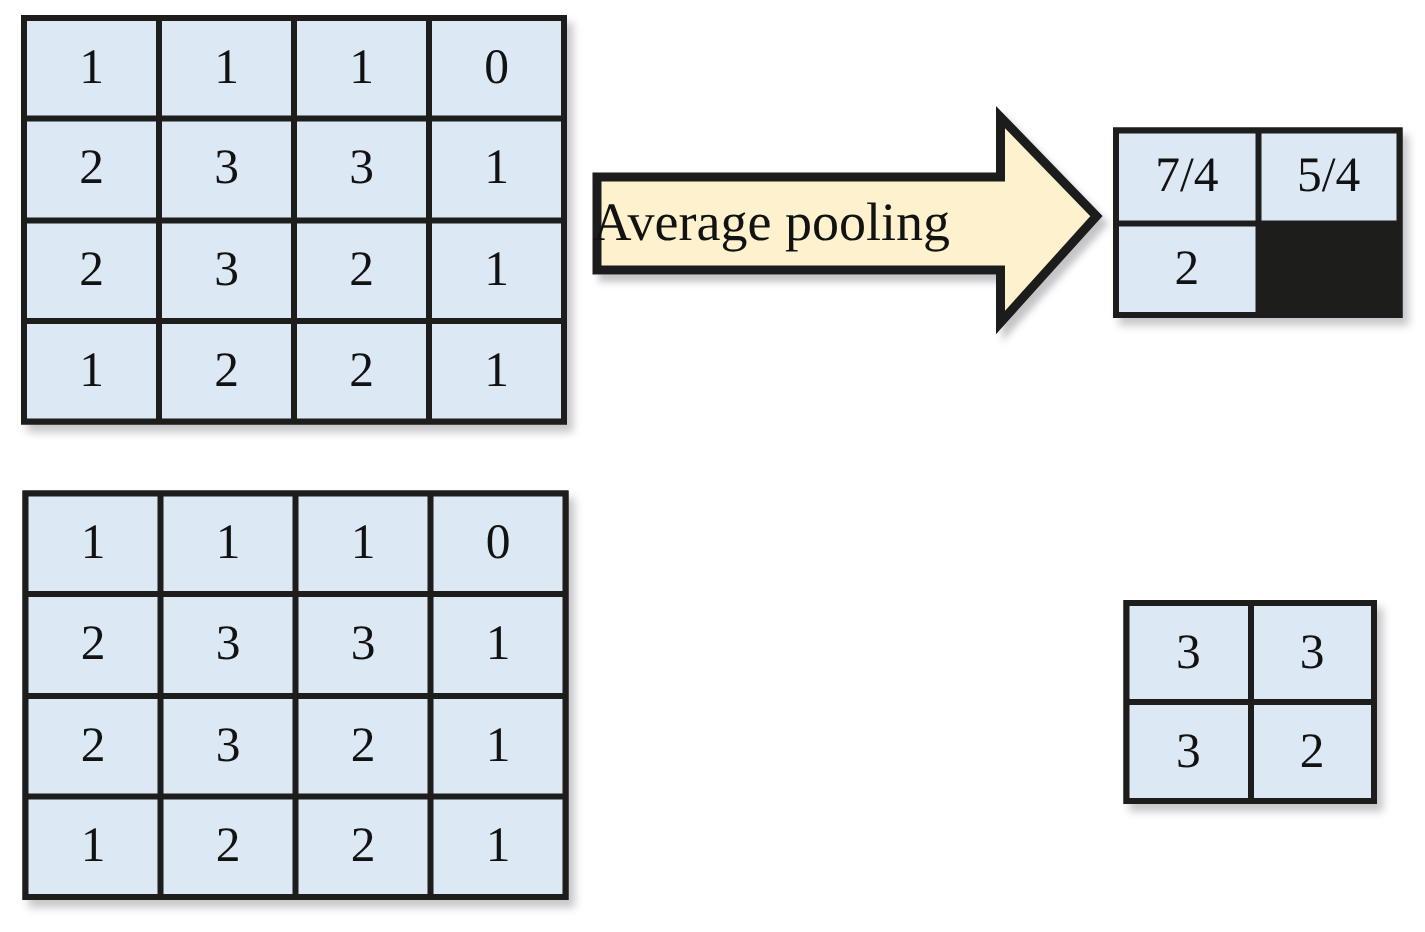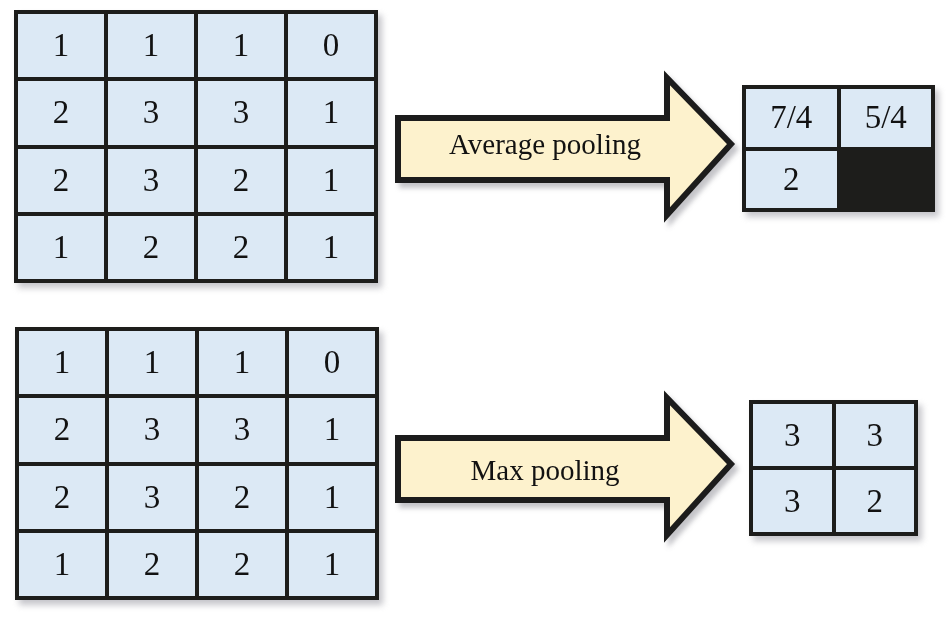--- a/index.html
+++ b/index.html
@@ -75,22 +75,22 @@
     position: absolute;
     left: 0; top: 0;
     width: 340px;
     height: 150px;
     overflow: visible;
   }
   .arrow-label {
     position: absolute;
     left: 0;
     width: 300px;
-    text-align: center;
-    font-size: 29px;
+    text-align: left;
+    font-size: 36px;
     color: #121212;
     line-height: 1;
     user-select: none;
     white-space: nowrap;
   }
   #arrow-average .arrow-label { top: 60px; }
   #arrow-max .arrow-label     { top: 66px; }
 </style>
 </head>
 <body>
@@ -146,31 +146,20 @@
       <div class="cell">2</div>
       <div class="cell">3</div>
       <div class="cell">2</div>
       <div class="cell">1</div>
       <div class="cell">1</div>
       <div class="cell">2</div>
       <div class="cell">2</div>
       <div class="cell">1</div>
     </div>
 
-  <div class="arrow-wrap" id="arrow-max">
-    <svg viewBox="0 0 340 150" xmlns="http://www.w3.org/2000/svg">
-      <defs>
-        <filter id="shadowB" x="-20%" y="-20%" width="150%" height="150%">
-          <feDropShadow dx="4" dy="5" stdDeviation="2.4" flood-color="#7a7a85" flood-opacity="0.45"></feDropShadow>
-        </filter>
-      </defs>
-      <path d="M 3,48 L 272,48 L 272,8 L 336,74 L 272,145 L 272,110 L 3,110 Z" fill="#fdf2cd" stroke="#1d1d1b" stroke-width="6" stroke-linejoin="miter" filter="url(#shadowB)"></path>
-    </svg>
-    <div class="arrow-label">Max pooling</div>
-  </div>
 
   <div class="grid g2" id="grid-output-bot">
       <div class="cell">3</div>
       <div class="cell">3</div>
       <div class="cell">3</div>
       <div class="cell">2</div>
     </div>
 
 </div>
 

